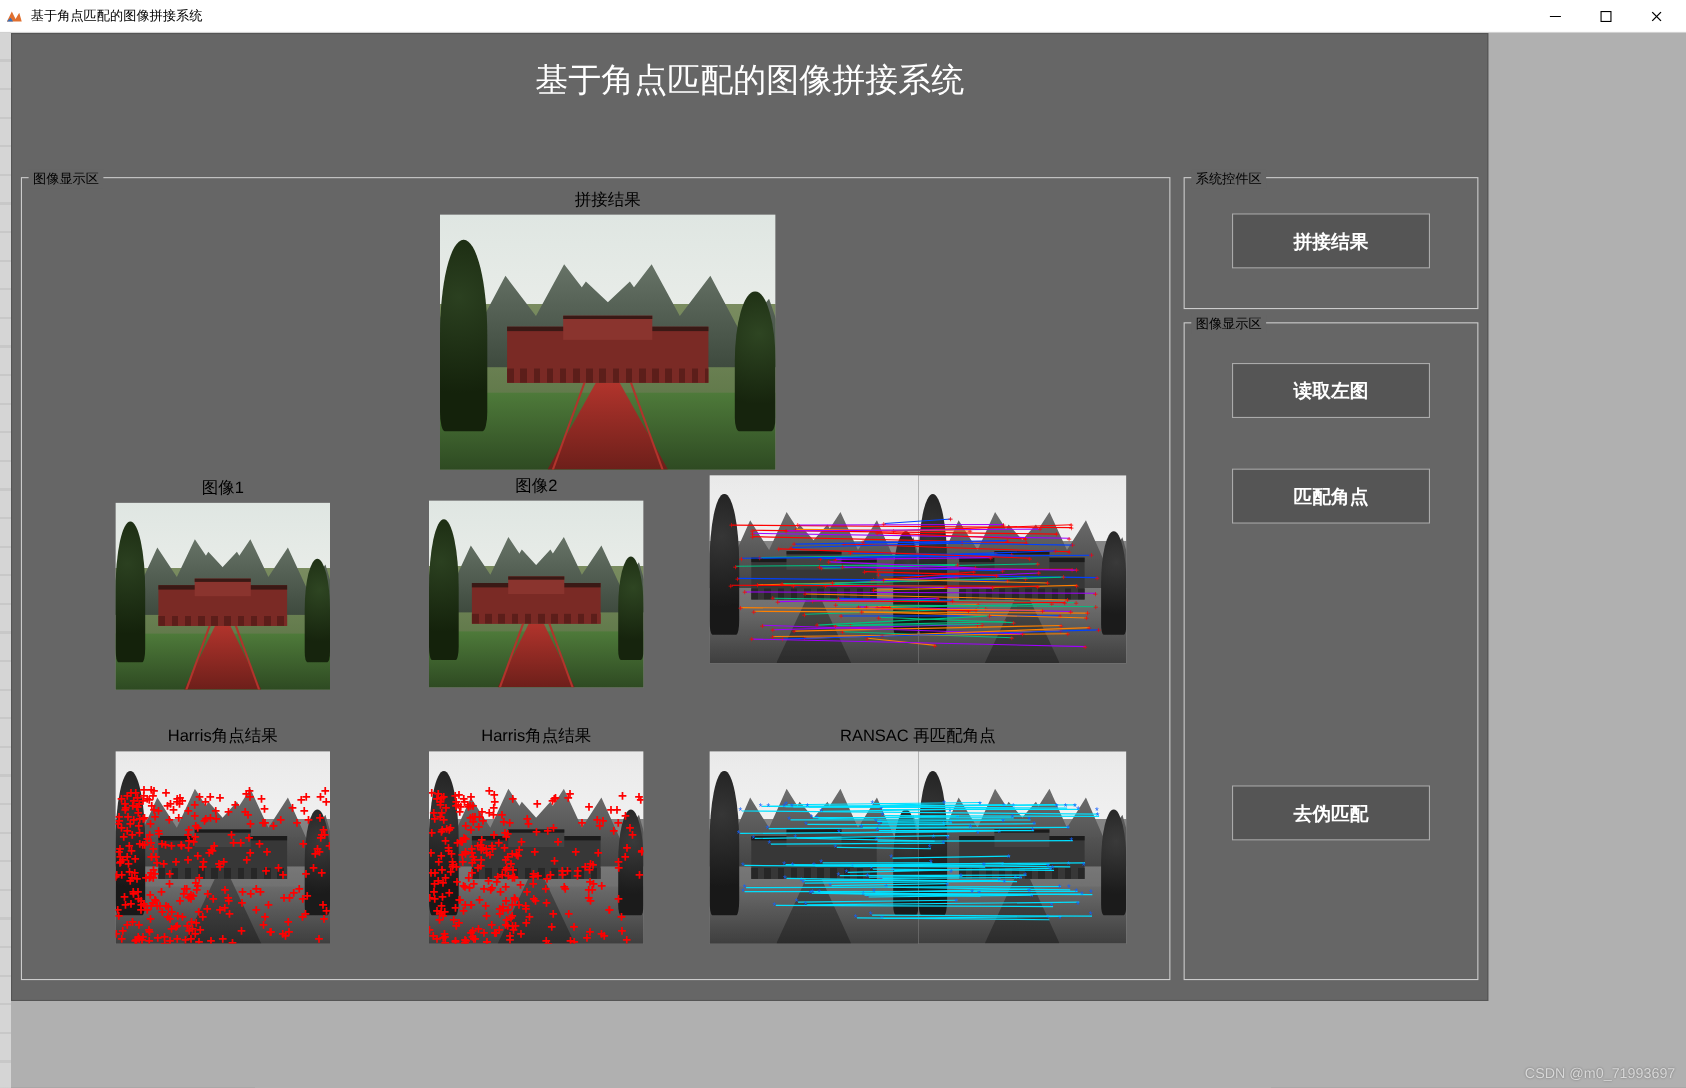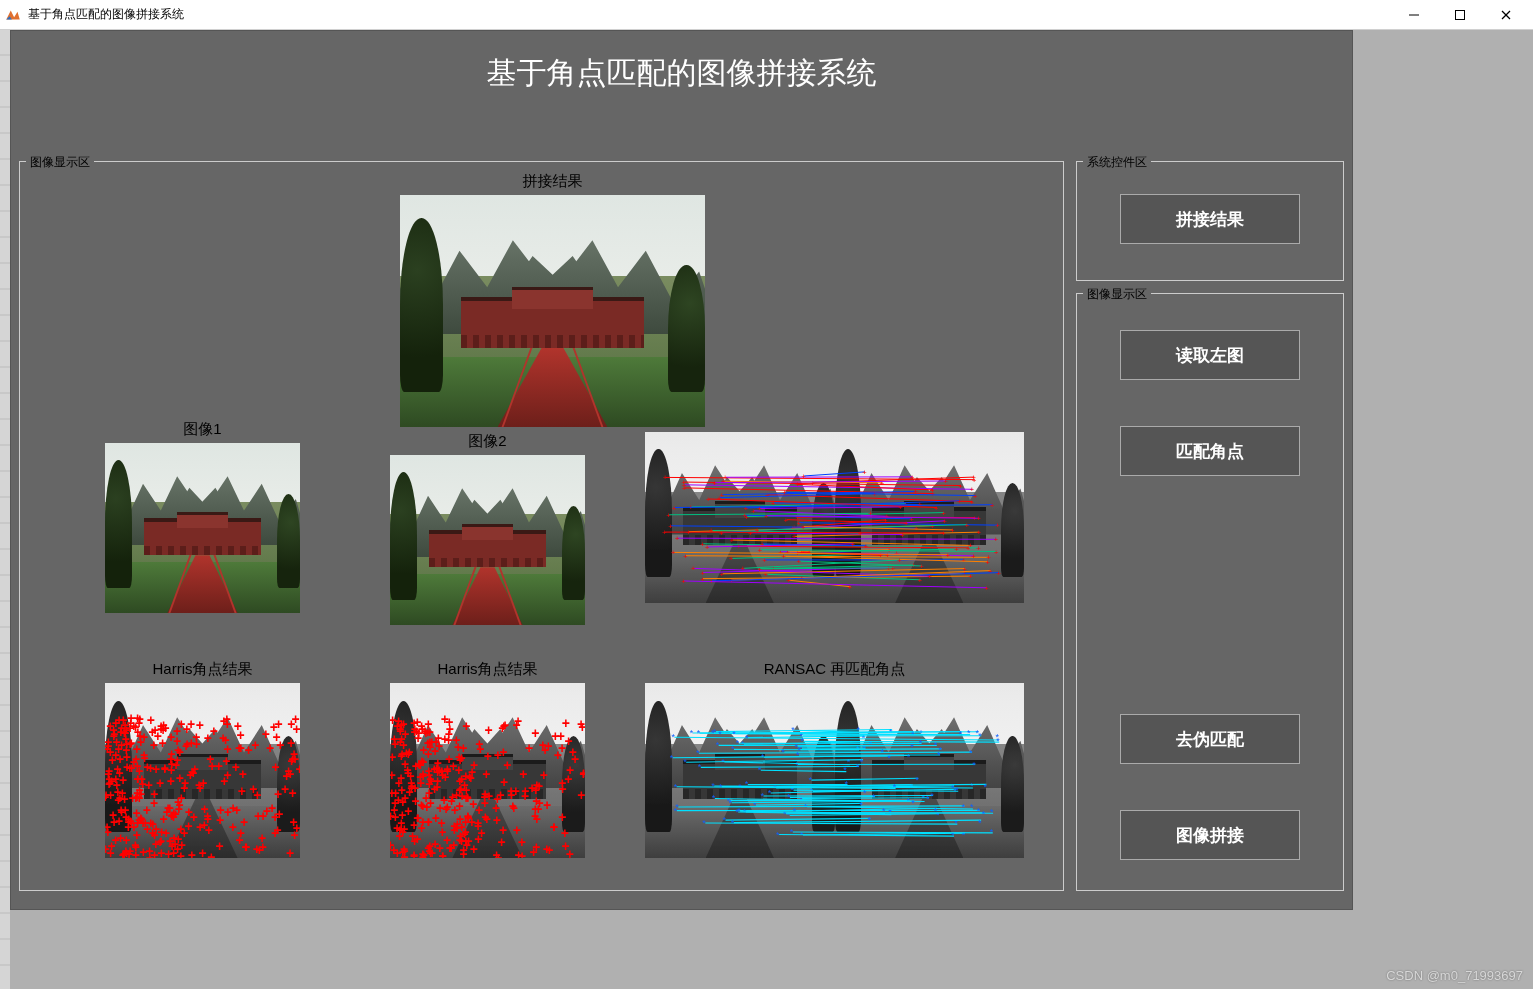--- a/index.html
+++ b/index.html
@@ -135,21 +135,21 @@
     .panel-img {
       background: #888;
       position: relative;
       overflow: hidden;
     }
 
     
     .panel.stitch   { left: 380px; top: 10px; width: 305px; }
     .panel.stitch  .panel-img { width: 305px; height: 232px; }
 
-    .panel.img1 { left: 85px;  top: 258px; width: 195px; }
+    .panel.img1 { left: 85px;  top: 272px; width: 195px; }
     .panel.img2 { left: 370px; top: 270px; width: 195px; }
     .panel.img1 .panel-img, .panel.img2 .panel-img { width: 195px; height: 170px; }
 
     .panel.shift { left: 625px; top: 270px; width: 379px; }
     .panel.shift .panel-img { width: 379px; height: 171px; }
 
     .panel.h1 { left: 85px;  top: 498px; width: 195px; }
     .panel.h2 { left: 370px; top: 498px; width: 195px; }
     .panel.h1 .panel-img, .panel.h2 .panel-img { width: 195px; height: 175px; }
 
@@ -1395,18 +1395,17 @@
   <div class="group sys-controls">
     <span class="legend">系统控件区</span>
     <div class="ctrl-btn" style="top:32px">拼接结果</div>
   </div>
 
   <div class="group func-controls">
     <span class="legend">图像显示区</span>
     <div class="ctrl-btn" style="top:36px">读取左图</div>
     <div class="ctrl-btn" style="top:132px">匹配角点</div>
     <div class="ctrl-btn" style="top:420px">去伪匹配</div>
-    <div class="ctrl-btn" style="top:516px">图像拼接</div>
   </div>
 
 </div>
 
 <div class="watermark">CSDN @m0_71993697</div>
 
 </body></html>

